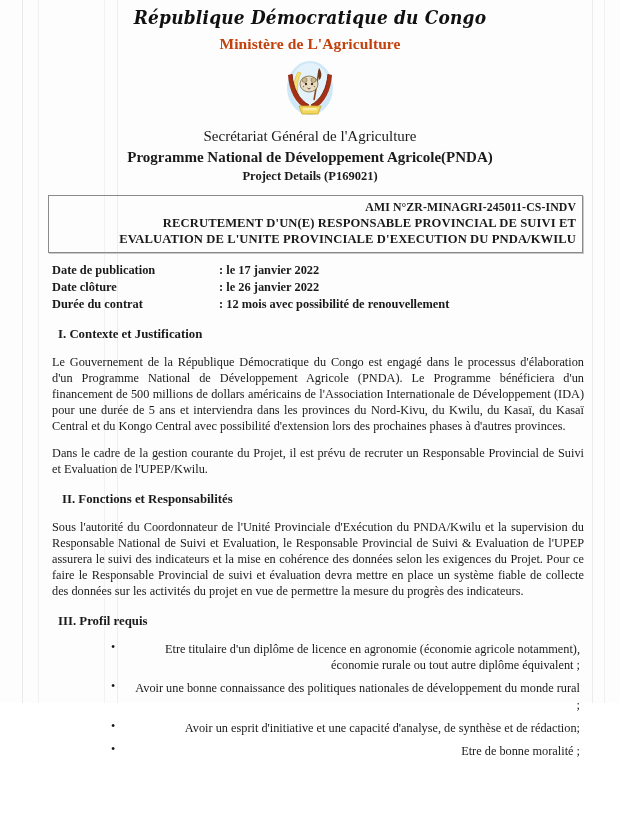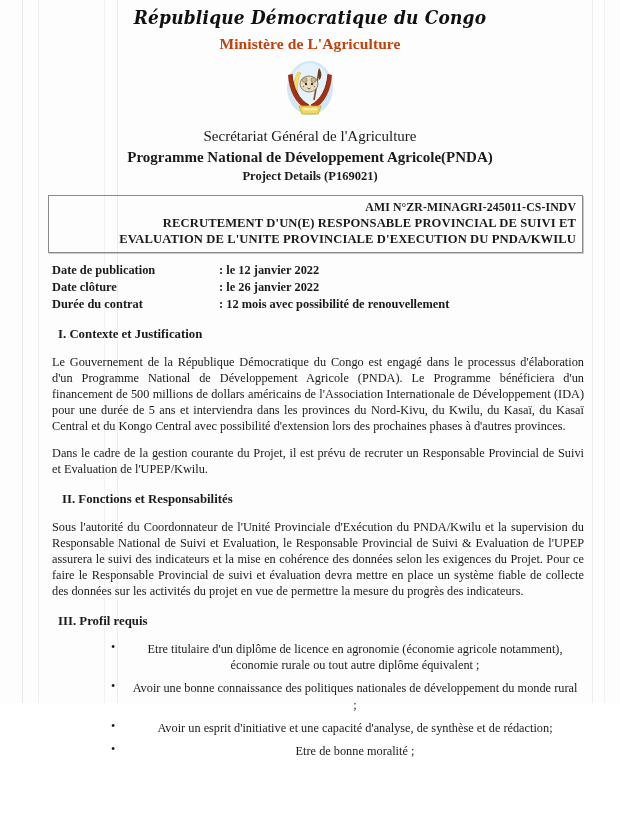--- a/index.html
+++ b/index.html
@@ -177,21 +177,21 @@
     list-style: none;
     margin: 11px 36px 0 0;
     padding: 0;
   }
   ul.requirements li {
     position: relative;
     font-size: 12.3px;
     line-height: 1.32;
     margin: 0 0 7px 130px;
     padding-right: 4px;
-    text-align: center;
+    text-align: right;
   }
   ul.requirements li::before {
     content: "\2022";
     position: absolute;
     left: -19px;
     top: -1px;
     font-size: 12px;
     color: #111;
   }
 </style>
@@ -254,21 +254,21 @@
 
     <div class="title-box">
       <div class="title-ref">AMI N°ZR-MINAGRI-245011-CS-INDV</div>
       <div class="title-main">RECRUTEMENT  D'UN(E)  RESPONSABLE PROVINCIAL  DE SUIVI ET</div>
       <div class="title-main">EVALUATION DE L'UNITE PROVINCIALE D'EXECUTION DU PNDA/KWILU</div>
     </div>
 
     <div class="meta">
       <div class="meta-row">
         <div class="meta-label">Date de publication</div>
-        <div class="meta-value">: le 12 janvier  2022</div>
+        <div class="meta-value">: le 17 janvier  2022</div>
       </div>
       <div class="meta-row">
         <div class="meta-label">Date clôture</div>
         <div class="meta-value">: le  26 janvier 2022</div>
       </div>
       <div class="meta-row">
         <div class="meta-label">Durée  du contrat</div>
         <div class="meta-value">: 12 mois avec possibilité de renouvellement</div>
       </div>
     </div>

